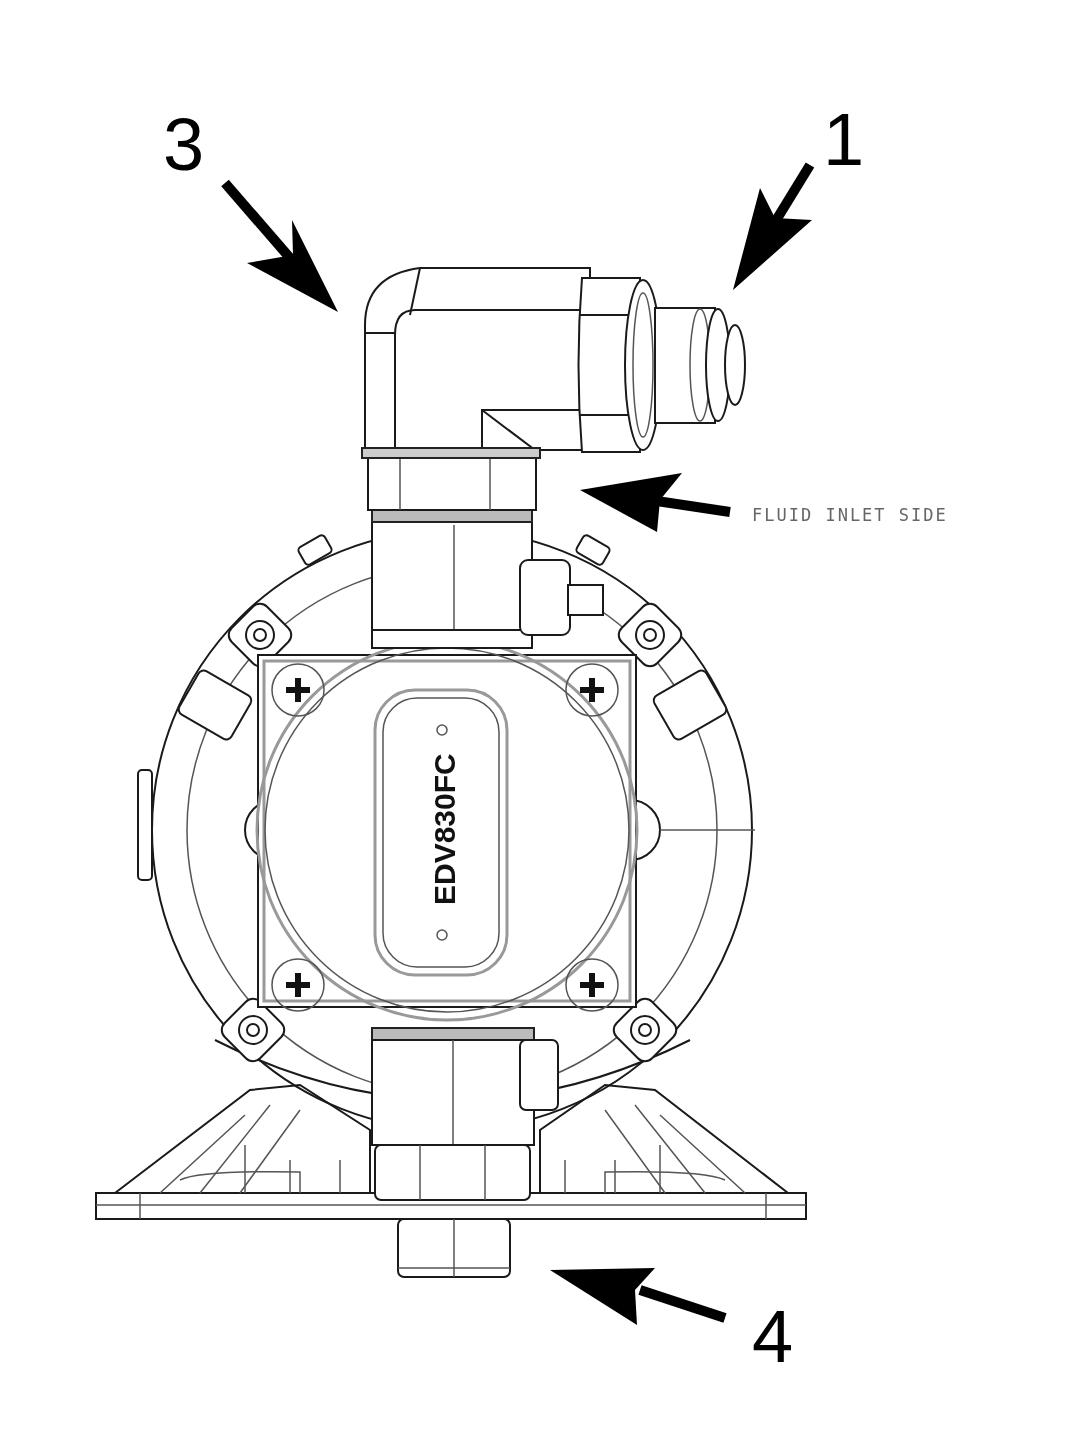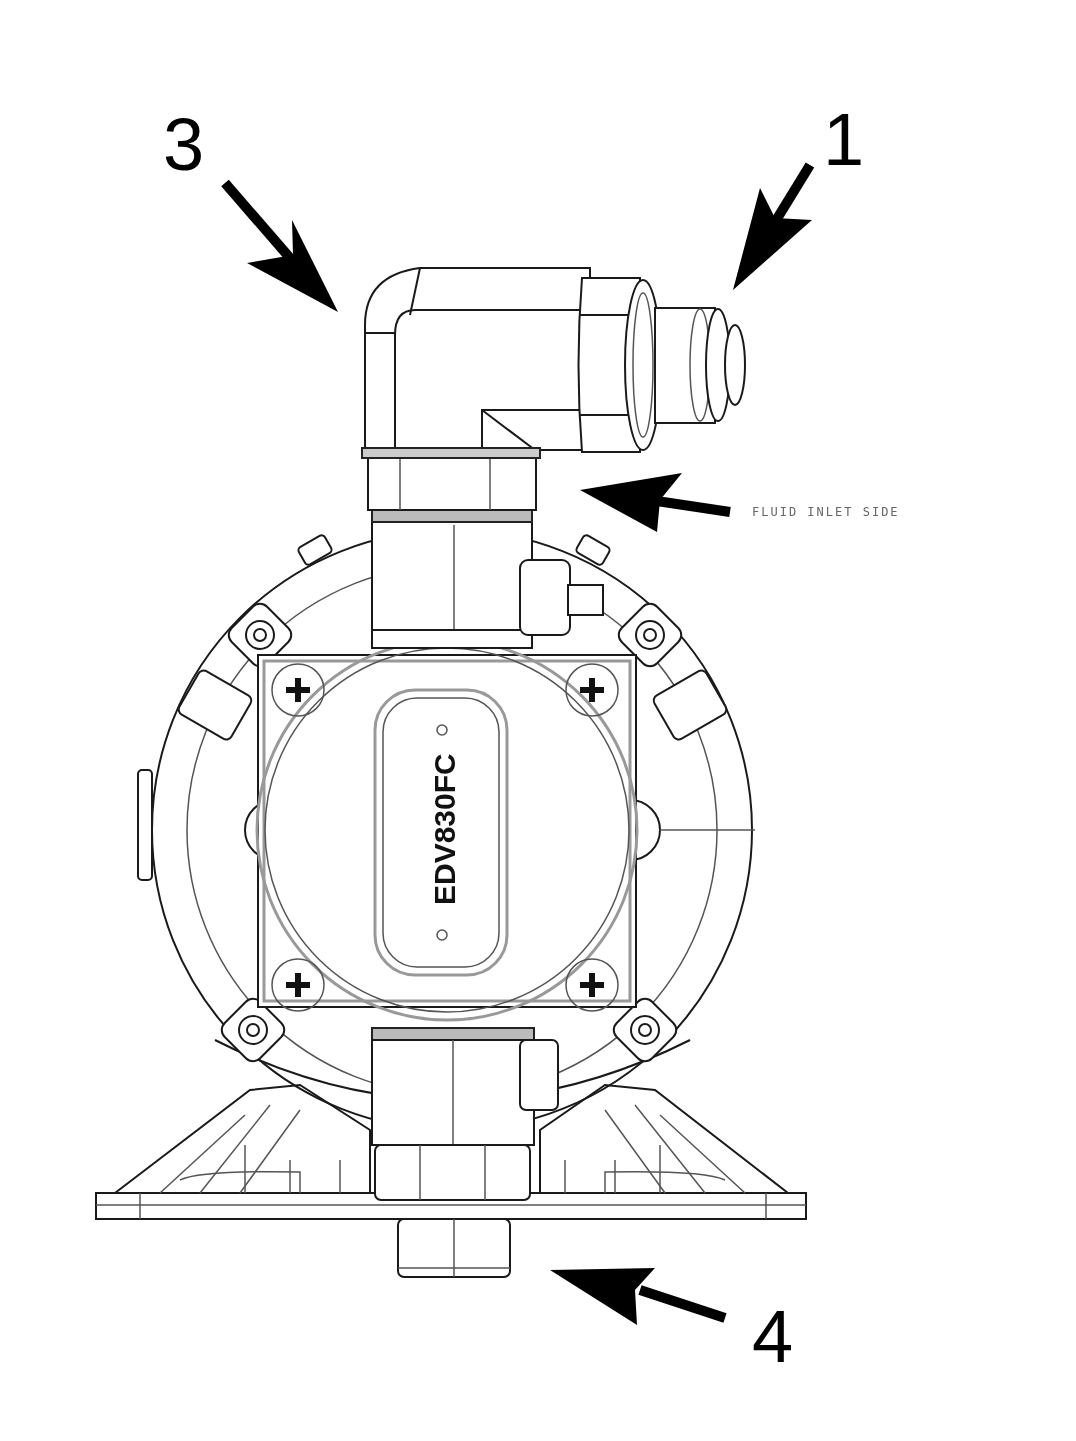--- a/index.html
+++ b/index.html
@@ -1,19 +1,19 @@
 <!DOCTYPE html>
 <html><head>
   <meta charset="utf-8">
   <style>
     html, body { margin: 0; padding: 0; background: #ffffff; }
     body { width: 1076px; height: 1441px; position: relative; overflow: hidden; font-family: "Liberation Sans", sans-serif; }
     #stage { position: absolute; left: 0; top: 0; width: 1076px; height: 1441px; }
     .callout-num { position: absolute; font-family: "Liberation Sans", sans-serif; font-size: 74px; color: #000; line-height: 1; }
-    .inlet-label { position: absolute; font-family: "DejaVu Sans Mono", monospace; font-size: 12px; letter-spacing: 2px; color: #666; }
+    .inlet-label { position: absolute; font-family: "DejaVu Sans Mono", monospace; font-size: 17px; letter-spacing: 2px; color: #666; }
     .model-text { font-family: "Liberation Sans", sans-serif; font-weight: bold; }
   </style>
 </head>
 <body>
 
 <div id="stage">
   <svg width="1076" height="1441" viewBox="0 0 1076 1441" xmlns="http://www.w3.org/2000/svg">
     <defs>
       <style>
         .ln { fill: none; stroke: #1a1a1a; stroke-width: 2; }

